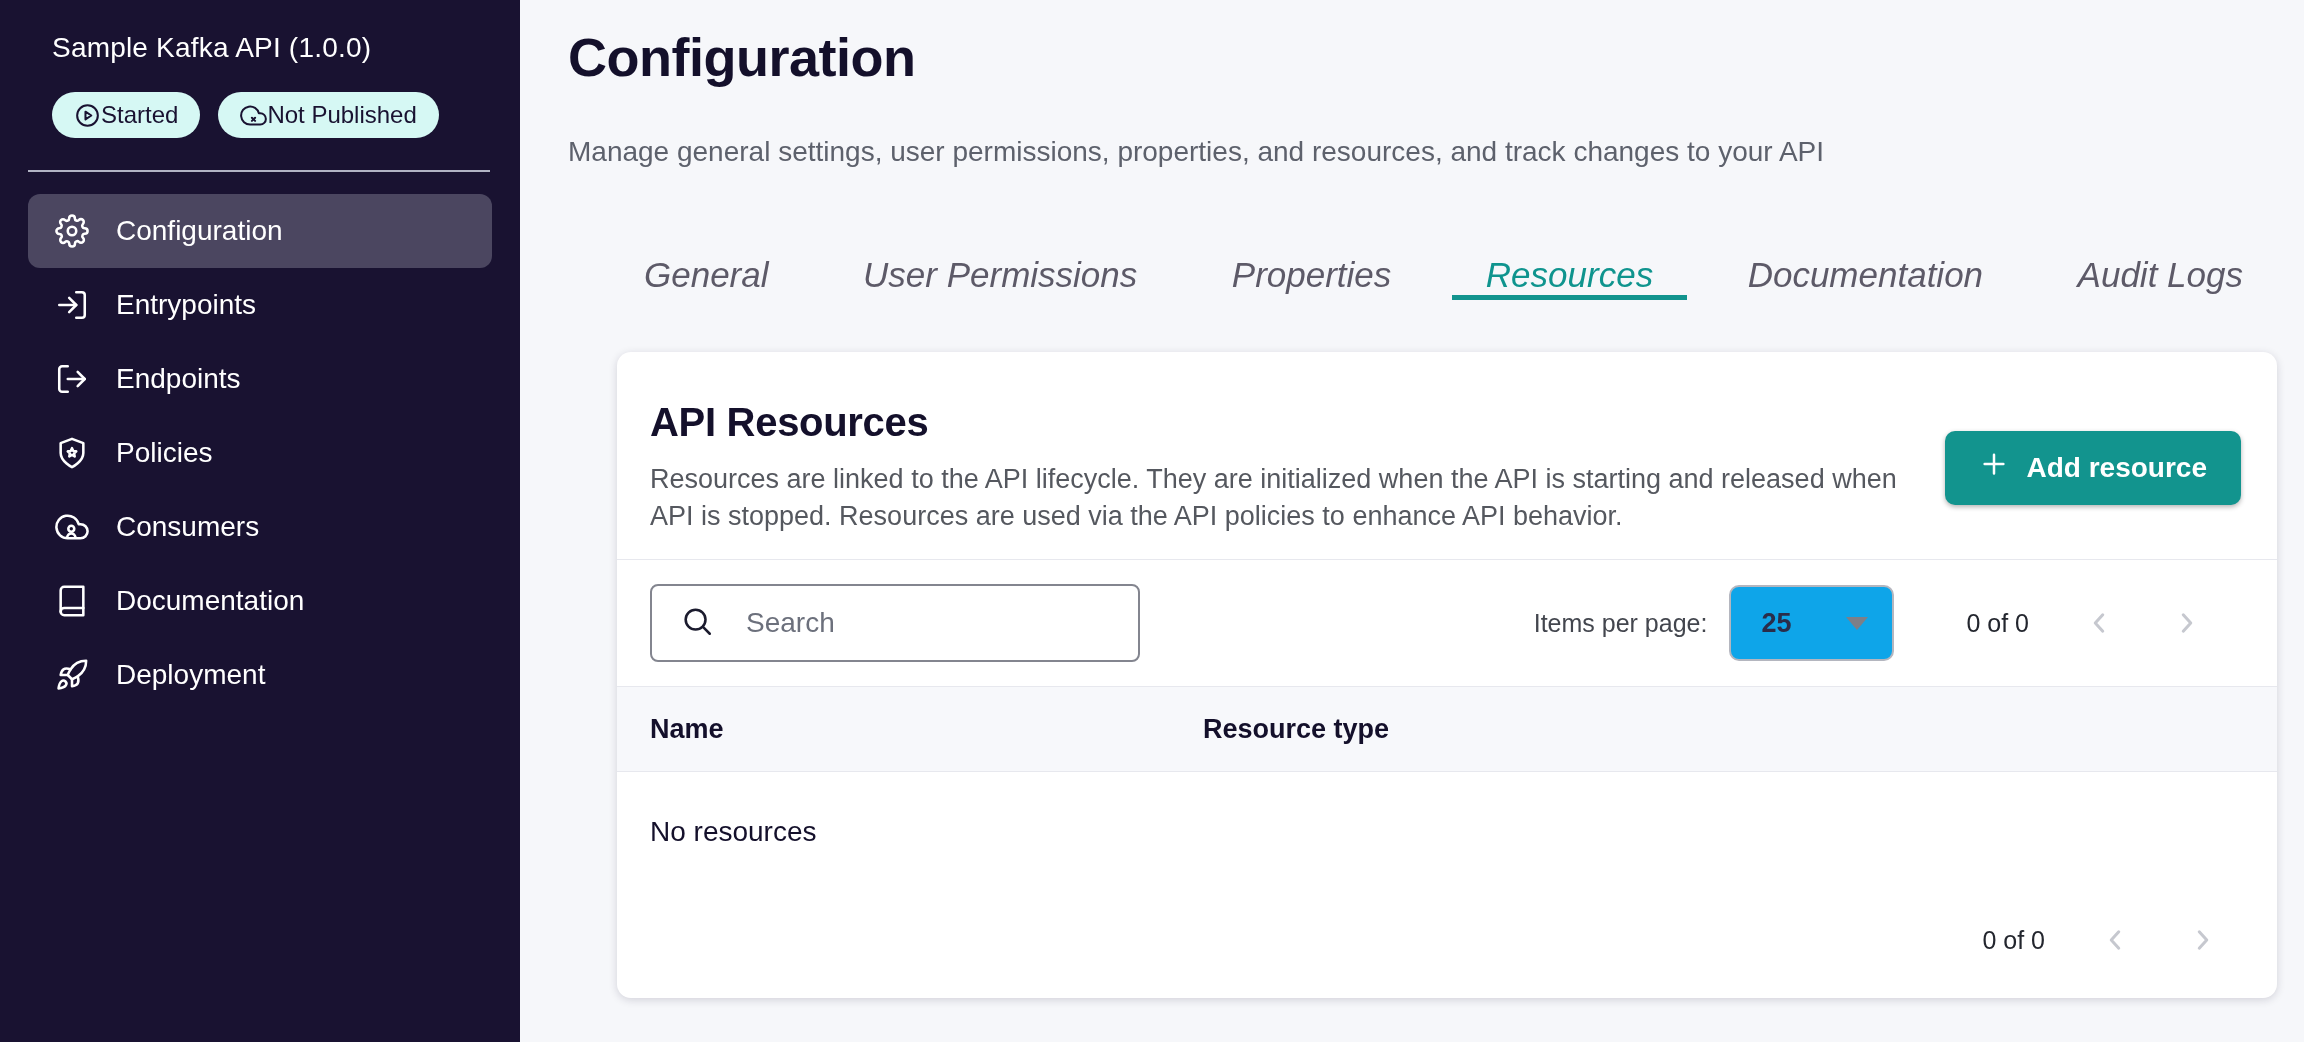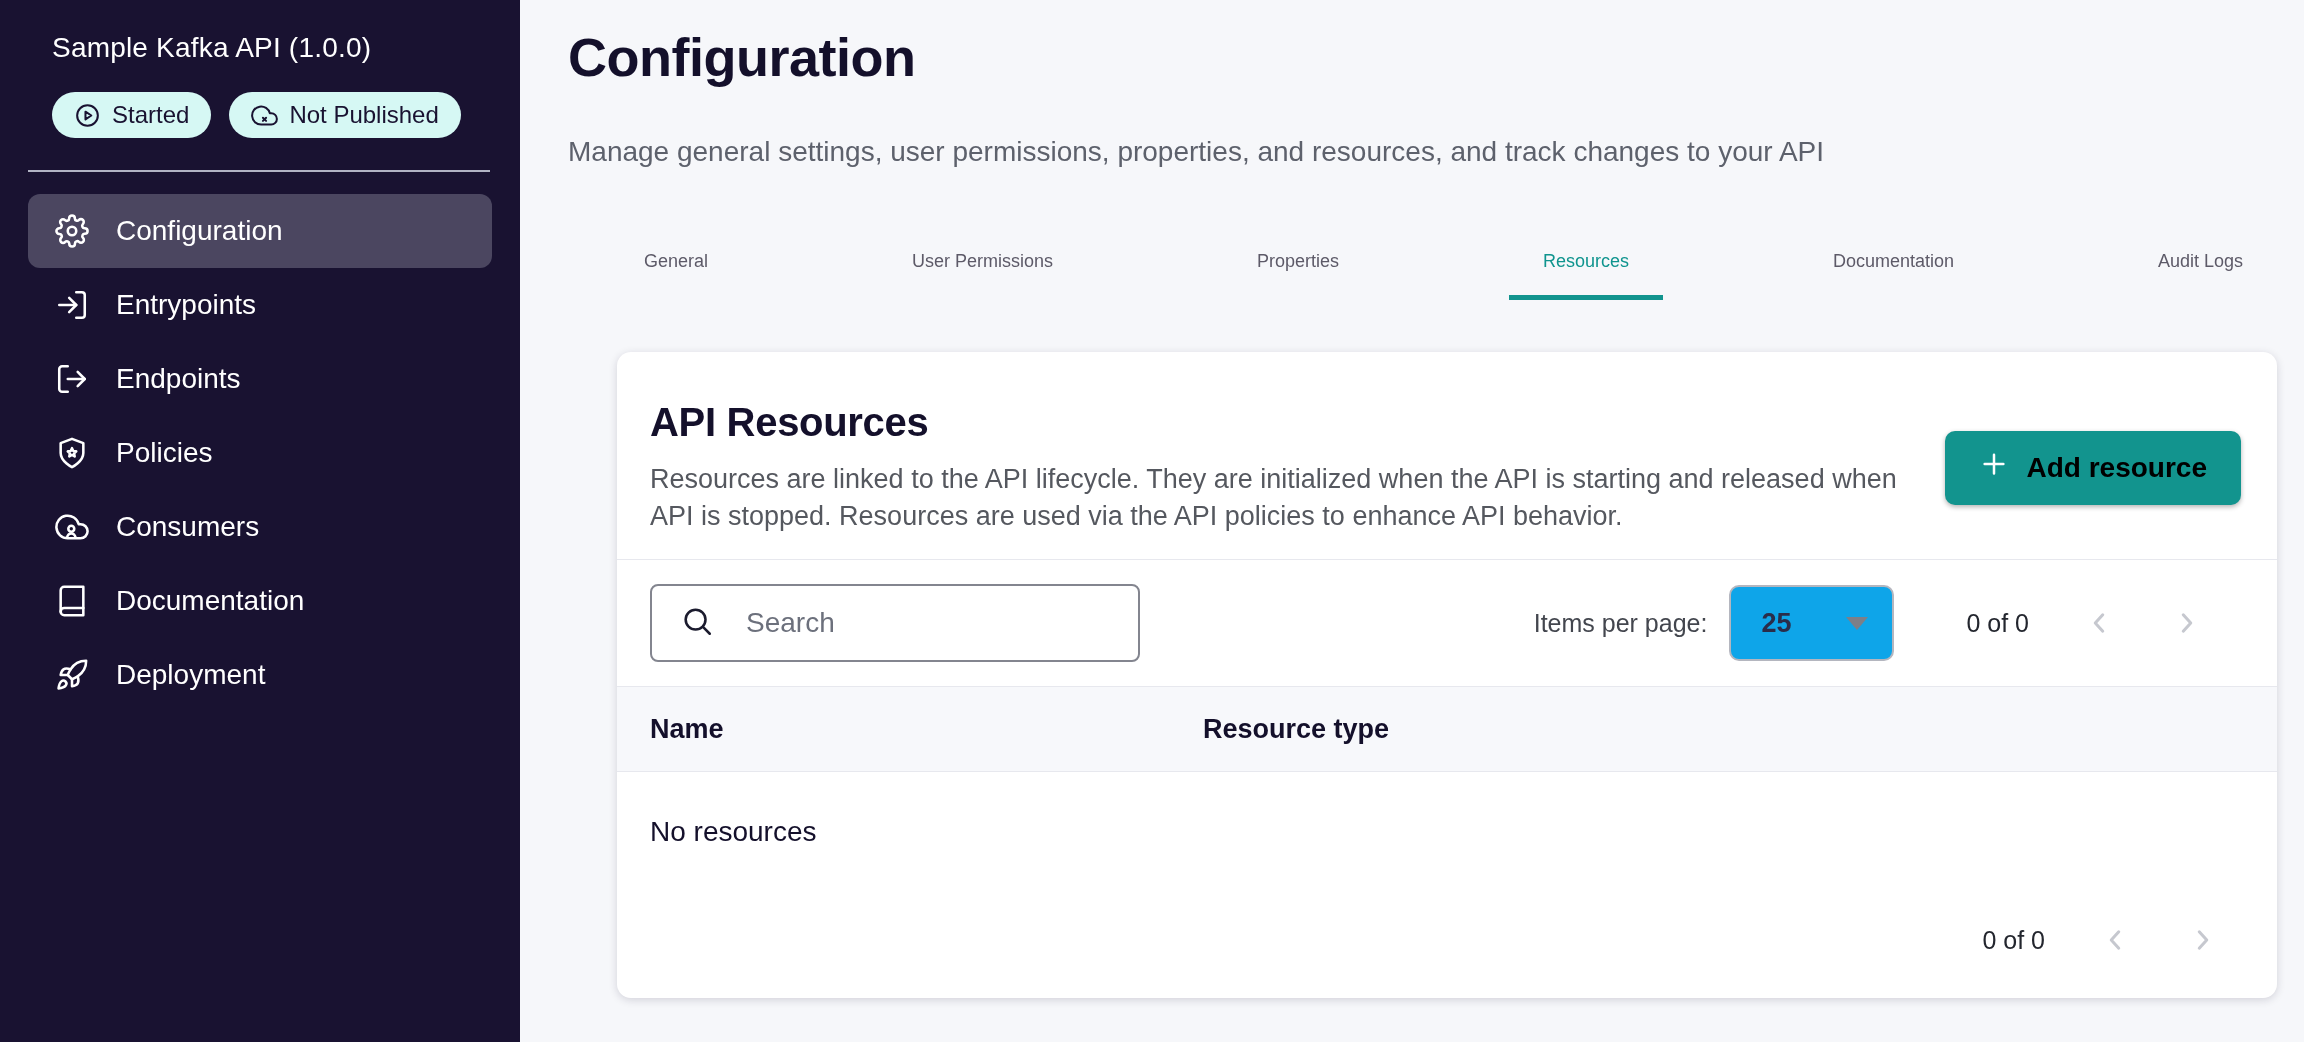--- a/index.html
+++ b/index.html
@@ -10,21 +10,21 @@
   }
   
   .sidebar{
     position:absolute;left:0;top:0;width:520px;height:1042px;
     background:#191231;color:#fff;box-sizing:border-box;padding-top:32px;
   }
   .api-header{padding:0 30px 0 52px}
   .api-title{font-size:28px;font-weight:500;letter-spacing:.2px}
   .badges{display:flex;gap:18px;margin-top:28px}
   .badge{
-    display:inline-flex;align-items:center;gap:11px;height:46px;padding:0 22px;
+    display:inline-flex;align-items:center;gap:0;height:46px;padding:0 22px;
     border-radius:23px;background:#d6f8f4;color:#191231;font-size:24px;font-weight:500;
   }
   .badge svg{display:block}
   .side-divider{border:none;border-top:2px solid #cdd0de;margin:32px 30px 22px 28px;opacity:.85}
   .nav{padding:0 28px}
   .nav-item{
     display:flex;align-items:center;gap:26px;height:74px;padding-left:26px;
     border-radius:12px;font-size:28px;cursor:pointer;color:#fff;
   }
   .nav-item.active{background:#4b4660}
@@ -34,39 +34,39 @@
   
   main{margin-left:520px;padding:26px 27px 0 48px;box-sizing:border-box}
   .page-title{margin:0;font-size:54px;font-weight:800;letter-spacing:-.5px;color:#14102b}
   .subtitle{margin:48px 0 0;font-size:28px;color:#5d616c}
 
   .tabs{
     display:flex;justify-content:space-between;height:72px;
     margin:60px 0 0 42px;width:1667px;box-sizing:border-box;
   }
   .tab{
-    display:flex;align-items:center;padding:0 34px;font-size:18px;font-weight:500;
-    color:#5d5a68;cursor:pointer;border-bottom:5px solid transparent;box-sizing:border-box;
+    display:flex;align-items:flex-end;padding:0 34px;font-size:35px;font-weight:500;
+    color:#5d5a68;cursor:pointer;border-bottom:5px solid transparent;box-sizing:border-box;font-style:italic;
   }
   .tab.active{color:#0f948e;border-bottom-color:#12948e}
 
   
   .card{
     margin:52px 0 0 49px;width:1660px;background:#fff;border-radius:14px;
     box-shadow:0 2px 8px rgba(25,18,49,.16);box-sizing:border-box;
   }
   .card-header{
     display:flex;align-items:center;justify-content:space-between;
     padding:48px 36px 24px 33px;border-bottom:1px solid #e7e8ee;
   }
   .card-title{margin:0;font-size:40px;font-weight:800;letter-spacing:-.3px;color:#14102b}
   .card-desc{margin:16px 0 0;font-size:27px;line-height:37px;color:#55585f;max-width:1330px}
   .add-btn{
     display:flex;align-items:center;gap:18px;height:74px;padding:0 34px;flex:none;
-    border:none;border-radius:10px;background:#12948e;color:#000000;
+    border:none;border-radius:10px;background:#12948e;color:#ffffff;
     font-size:28px;font-weight:700;font-family:inherit;cursor:pointer;
     box-shadow:0 2px 5px rgba(0,0,0,.3);
     margin-left:13px;
   }
 
   .toolbar{display:flex;align-items:center;height:126px;padding:0 72px 0 33px}
   .search-box{
     display:flex;align-items:center;gap:30px;width:490px;height:78px;
     border:2px solid #83858f;border-radius:8px;padding:0 18px 0 28px;
     box-sizing:border-box;background:#fff;

